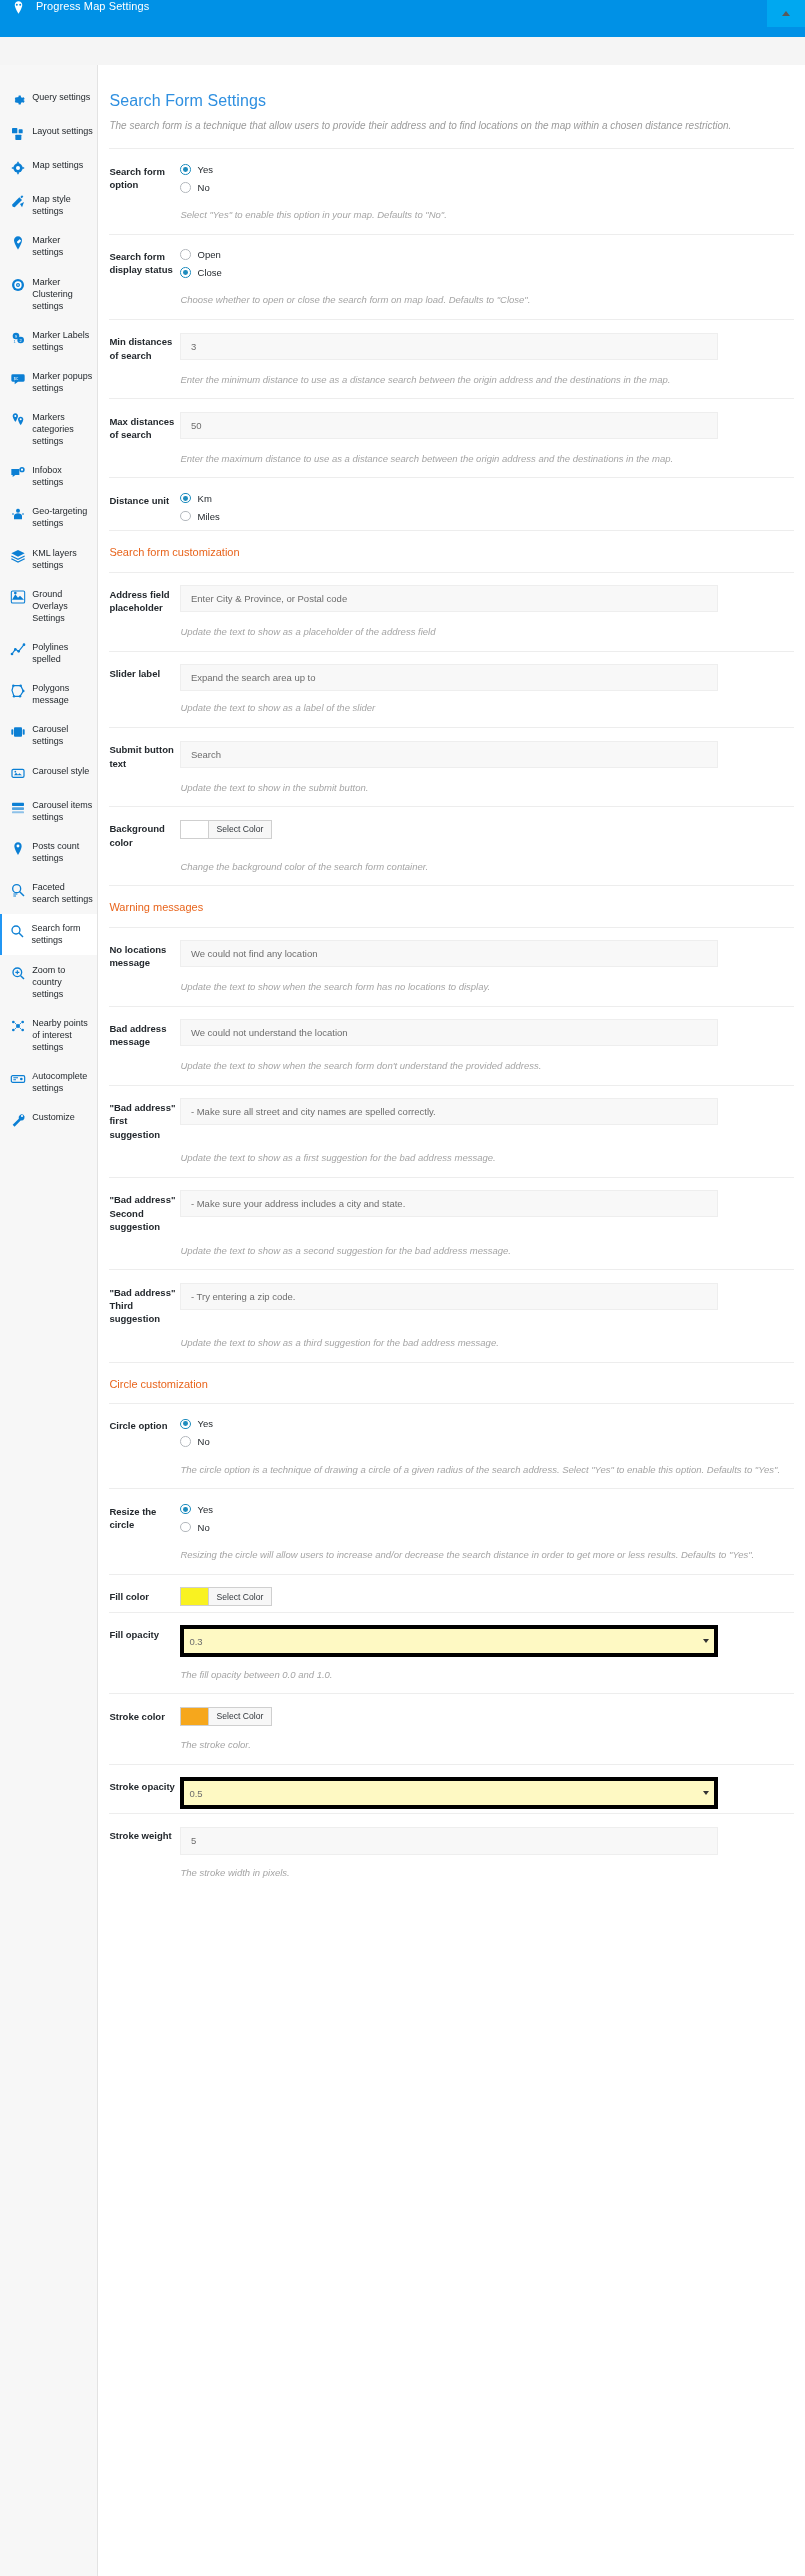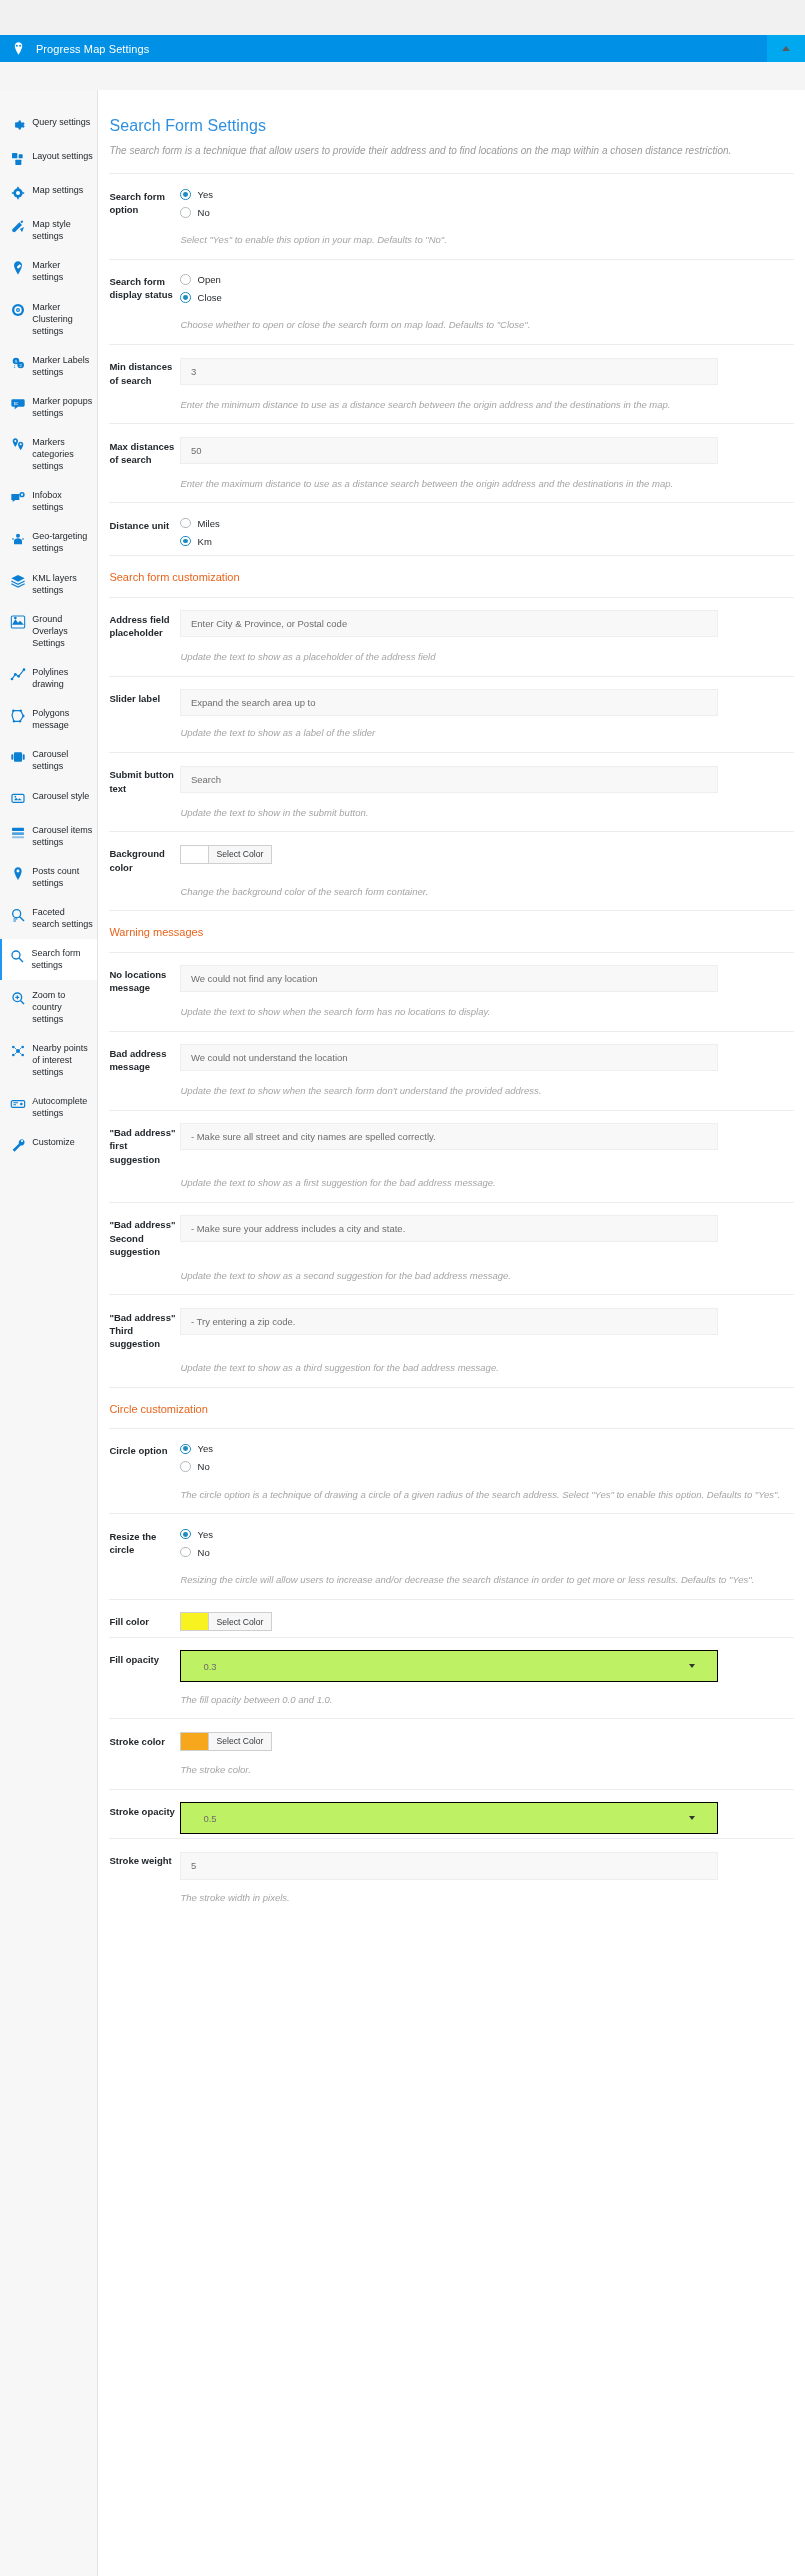--- a/index.html
+++ b/index.html
@@ -11,26 +11,25 @@
   }
   .app {
     width: 805px;
     min-height: 2576px;
     position: relative;
     background: #f5f5f5;
   }
 
   
   .topbar {
-    height: 27px;
+    height: 37px;
     background: #0091e6;
     display: flex;
-    align-items: center;
+    align-items: flex-start;
     position: relative;
-    margin-top: 35px;
   }
   .topbar-logo {
     width: 15px; height: 15px;
     margin-left: 11.4px;
     display: flex; align-items: center; justify-content: center;
     color: #fff;
   }
   .topbar-title {
     color: #ffffff;
     font-size: 11px;
@@ -187,26 +186,26 @@
     padding: 0 9.5px;
     font-size: 9.5px;
     color: #6d6d6d;
     cursor: text;
   }
 
   .selectbox {
     width: 100%;
     max-width: 538px;
     height: 32px;
-    background: #bef264;
-    border: 1px solid #000000;
+    background: #fef9c3;
+    border: 4px solid #000000;
     display: flex;
     align-items: center;
     justify-content: space-between;
-    padding: 0 22px;
+    padding: 0 5px;
     font-size: 9.5px;
     color: #6d6d6d;
     cursor: pointer;
   }
   .sel-caret {
     width: 0; height: 0;
     border-left: 3.8px solid transparent;
     border-right: 3.8px solid transparent;
     border-top: 4.8px solid #333;
   }
@@ -393,21 +392,21 @@
         <div class="side-item">
           <span class="side-ico">
             <svg viewBox="0 0 24 24" fill="#0b7fd4">
               <path d="M3 18l5-7 5 3 8-10" stroke="#0b7fd4" stroke-width="1.8" fill="none"></path>
               <circle cx="3" cy="18" r="2"></circle>
               <circle cx="8" cy="11" r="2"></circle>
               <circle cx="13" cy="14" r="2"></circle>
               <circle cx="21" cy="4" r="2"></circle>
             </svg>
           </span>
-          <span class="side-label">Polylines drawing</span>
+          <span class="side-label">Polylines spelled</span>
         </div>
         <div class="side-item">
           <span class="side-ico">
             <svg viewBox="0 0 24 24" fill="#0b7fd4">
               <path d="M5 4h11l4 8-5 8H6L3 11z" fill="none" stroke="#0b7fd4" stroke-width="1.8"></path>
               <circle cx="5" cy="4" r="1.8"></circle>
               <circle cx="16" cy="4" r="1.8"></circle>
               <circle cx="20" cy="12" r="1.8"></circle>
               <circle cx="15" cy="20" r="1.8"></circle>
               <circle cx="6" cy="20" r="1.8"></circle>
@@ -571,26 +570,26 @@
           <div class="txtbox">50</div>
         </div>
       </div>
       <div class="row-hint">Enter the maximum distance to use as a distance search between the origin address and the destinations in the map.</div>
       <div class="sep"></div>
 
       <div class="row">
         <div class="row-label">Distance unit</div>
         <div class="row-field">
           <label class="radio-line">
+            <span class="radio on"></span>
+            <span class="radio-text">Km</span>
+          </label>
+          <label class="radio-line">
             <span class="radio"></span>
             <span class="radio-text">Miles</span>
-          </label>
-          <label class="radio-line">
-            <span class="radio on"></span>
-            <span class="radio-text">Km</span>
           </label>
         </div>
       </div>
       <div class="sep"></div>
 
       <div class="section-head">Search form customization</div>
       <div class="sep"></div>
 
       <div class="row">
         <div class="row-label">Address field placeholder</div>

